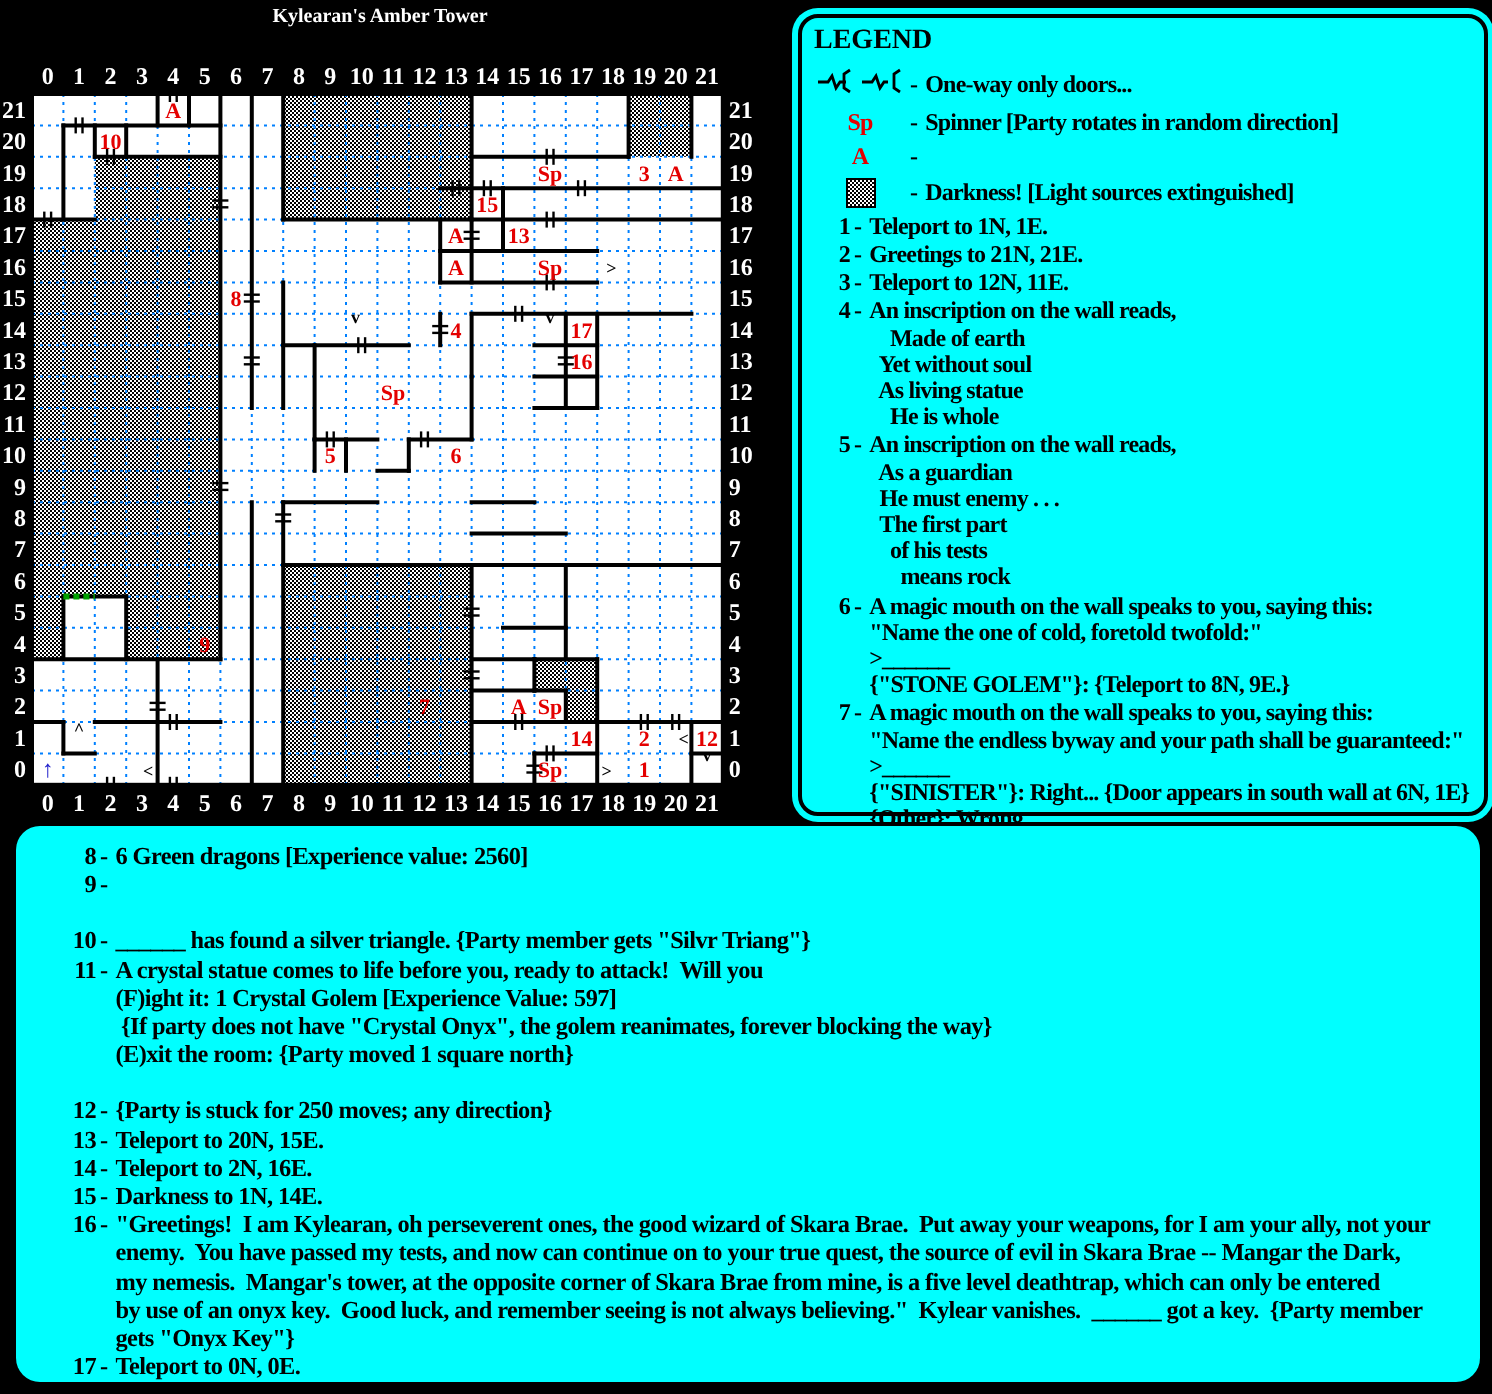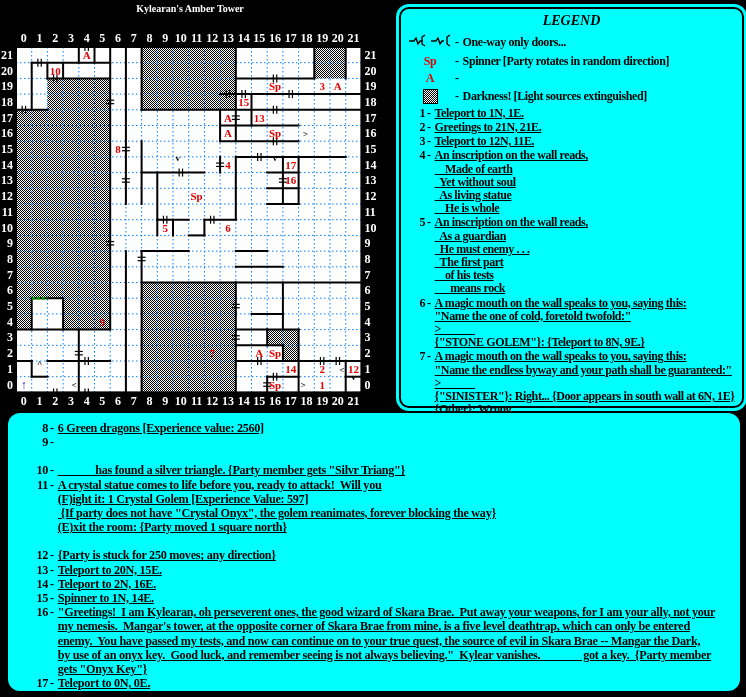--- a/index.html
+++ b/index.html
@@ -3,28 +3,28 @@
 <meta charset="utf-8">
 <style>
   html,body{margin:0;padding:0;background:#000;width:746px;height:697px;overflow:hidden;}
   body{font-family:"Liberation Serif","DejaVu Serif",serif;font-weight:bold;position:relative;}
   .stage{position:absolute;left:0;top:0;width:746px;height:697px;background:#000;}
   .map-panel{position:absolute;left:0;top:0;width:396px;height:414px;background:#000;}
   .map-title{position:absolute;left:0;top:3px;width:380px;text-align:center;color:#fff;font-size:10px;letter-spacing:0px;}
   #map-svg{position:absolute;left:0;top:0;}
   .legend-panel{position:absolute;left:399px;top:7px;width:329px;height:392px;background:#00ffff;
     border:2px solid #000;border-radius:10px;box-shadow:0 0 0 3px #00ffff;padding:3px 6px 2px 6px;color:#000;}
-  .legend-title{text-align:center;font-size:14px;margin:1px 0 3px 0;font-style:italic;}
+  .legend-title{font-size:14px;margin:1px 0 3px 0;}
   .leg-icon-row{display:flex;align-items:center;margin-bottom:3px;line-height:14px;font-size:12px;letter-spacing:-0.4px;}
   .leg-icon-cell{width:46px;text-align:center;flex:none;}
   .red{color:#e40000;}
   .dash{margin:0 4px 0 2px;flex:none;}
   .leg-item{display:flex;line-height:13.2px;font-size:12px;letter-spacing:-0.4px;margin-bottom:1px;}
   .leg-num{width:18px;text-align:right;flex:none;}
-  .lines div{white-space:pre;text-decoration:underline;}
+  .lines div{white-space:pre;}
   .notes-panel{position:absolute;left:8px;top:413px;width:732px;height:278px;background:#00ffff;
     border-radius:12px;color:#000;padding:8px 0 0 16px;box-sizing:border-box;overflow:hidden;}
   .note-item{display:flex;line-height:14.2px;font-size:12.2px;letter-spacing:-0.3px;}
   .note-item.gap{margin-bottom:14px;}
   .note-num{width:24px;text-align:right;flex:none;}
   .dk-icon{display:inline-block;width:13px;height:13px;border:1px solid #000;vertical-align:middle;
     background:repeating-conic-gradient(#000 0% 25%, #fff 0% 50%) 0 0/2px 2px;}
 </style>
 </head>
 <body>
@@ -526,30 +526,30 @@
           <span class="note-num">14</span>
           <span class="dash">-</span>
           <div class="lines">
             <div>Teleport to 2N, 16E.</div>
           </div>
         </div>
         <div class="note-item">
           <span class="note-num">15</span>
           <span class="dash">-</span>
           <div class="lines">
-            <div>Spinner to 1N, 14E.</div>
+            <div>Darkness to 1N, 14E.</div>
           </div>
         </div>
         <div class="note-item">
           <span class="note-num">16</span>
           <span class="dash">-</span>
           <div class="lines">
             <div>"Greetings!  I am Kylearan, oh perseverent ones, the good wizard of Skara Brae.  Put away your weapons, for I am your ally, not your</div>
+            <div>enemy.  You have passed my tests, and now can continue on to your true quest, the source of evil in Skara Brae -- Mangar the Dark,</div>
             <div>my nemesis.  Mangar's tower, at the opposite corner of Skara Brae from mine, is a five level deathtrap, which can only be entered</div>
-            <div>enemy.  You have passed my tests, and now can continue on to your true quest, the source of evil in Skara Brae -- Mangar the Dark,</div>
             <div>by use of an onyx key.  Good luck, and remember seeing is not always believing."  Kylear vanishes.  ______ got a key.  {Party member</div>
             <div>gets "Onyx Key"}</div>
           </div>
         </div>
         <div class="note-item">
           <span class="note-num">17</span>
           <span class="dash">-</span>
           <div class="lines">
             <div>Teleport to 0N, 0E.</div>
           </div>

